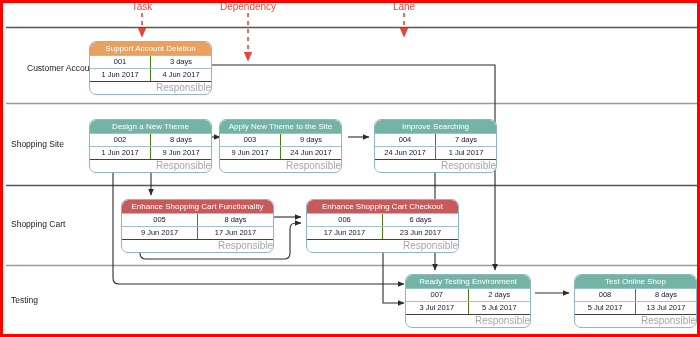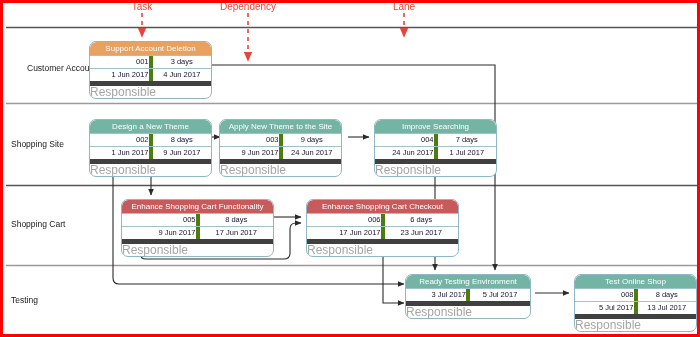--- a/index.html
+++ b/index.html
@@ -19,23 +19,23 @@
   
   .task{position:absolute;box-sizing:border-box;border:1px solid #8fb8c4;
         border-radius:7px;background:#ffffff;overflow:hidden;
         font-family:"Liberation Sans",sans-serif;}
   .task .hdr{height:13px;line-height:13px;text-align:center;font-size:8px;color:#ffffff;
              border-top-left-radius:6px;border-top-right-radius:6px;overflow:hidden;
              white-space:nowrap;}
   .task .row{display:flex;height:12px;border-top:1px solid #9fc3cd;}
   .task .cell{flex:1;line-height:11px;text-align:center;font-size:7.5px;color:#1a1333;
               white-space:nowrap;overflow:hidden;}
-  .task .cell.left{border-right:4px solid #4d7c0f;text-align:right;}
-  .task .resp{height:12px;line-height:12px;text-align:left;font-size:12px;
-              color:#a6a6a6;border-top:5px solid #404040;white-space:nowrap;}
+  .task .cell.left{border-right:1px solid #4d7c0f;}
+  .task .resp{height:12px;line-height:12px;text-align:right;font-size:10px;
+              color:#a6a6a6;border-top:1px solid #404040;white-space:nowrap;}
   .hdr.green{background:#74b4a4;}
   .hdr.red{background:#c75b5b;}
   .hdr.orange{background:#e9a160;}
 </style>
 </head>
 <body>
 
 <div id="root">
 
   <svg class="svg-layer" viewBox="0 0 700 337" xmlns="http://www.w3.org/2000/svg">
@@ -174,20 +174,24 @@
       <div class="row">
         <div class="cell left">17 Jun 2017</div>
         <div class="cell">23 Jun 2017</div>
       </div>
       <div class="resp">Responsible</div>
     </div>
 
     <div class="task" style="left:402px;top:271px;width:126px;">
       <div class="hdr green">Ready Testing Environment</div>
       <div class="row">
+        <div class="cell left">007</div>
+        <div class="cell">2 days</div>
+      </div>
+      <div class="row">
         <div class="cell left">3 Jul 2017</div>
         <div class="cell">5 Jul 2017</div>
       </div>
       <div class="resp">Responsible</div>
     </div>
 
     <div class="task" style="left:571px;top:271px;width:123px;">
       <div class="hdr green">Test Online Shop</div>
       <div class="row">
         <div class="cell left">008</div>

